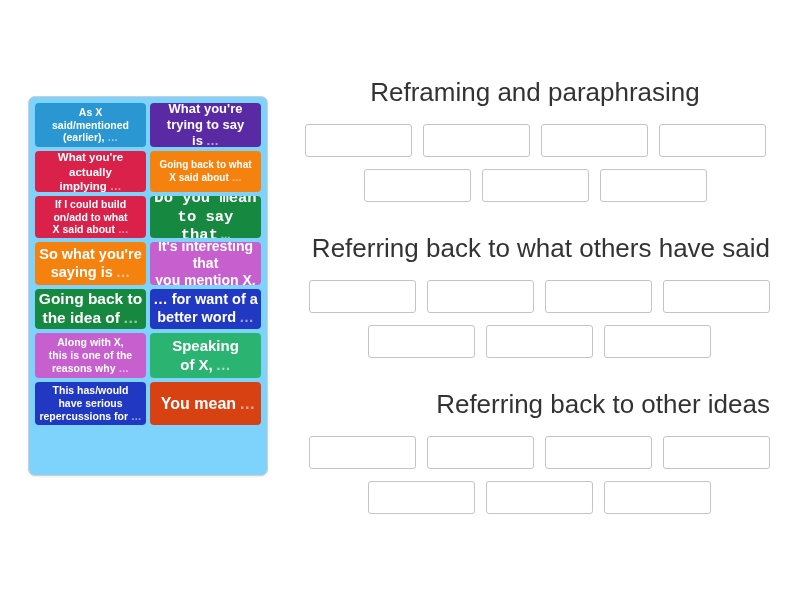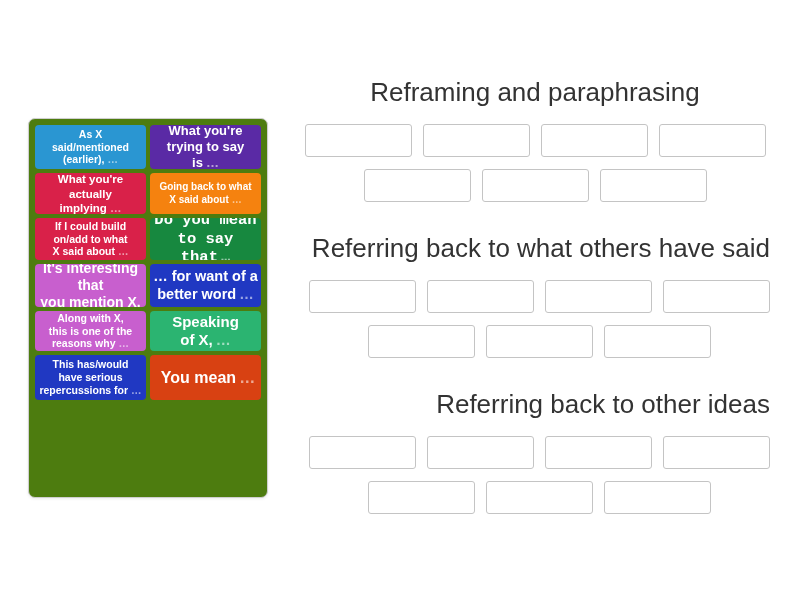--- a/index.html
+++ b/index.html
@@ -4,23 +4,23 @@
 <style>
   html, body { margin: 0; padding: 0; background: #ffffff; }
   body {
     width: 800px; height: 600px; position: relative; overflow: hidden;
     font-family: "Liberation Sans", sans-serif;
   }
   .stage { position: absolute; inset: 0; }
 
   
   .card-tray {
-    position: absolute; left: 28px; top: 118px;
+    position: absolute; left: 28px; top: 96px;
     width: 240px; height: 380px; box-sizing: border-box;
-    background: #4d7c0f; border: 1px solid #cfcfcf; border-radius: 7px;
+    background: #7dd3fc; border: 1px solid #cfcfcf; border-radius: 7px;
     padding: 6px; box-shadow: 0 1px 3px rgba(0,0,0,0.08);
   }
   .card-tray-grid {
     display: grid; height: 100%; box-sizing: border-box;
     grid-template-columns: 1fr 1fr;
     grid-template-rows: 44px 41px 42px 43px 40px 45px 43px 40px;
     gap: 4px;
   }
   .card {
     border-radius: 4px; color: #ffffff; font-weight: 700;
@@ -75,23 +75,31 @@
   </div>
         <div class="card" style="background: rgb(217, 33, 73); font-size: 10.5px;">
     <div class="card-inner"><span class="card-text">If I could build
 on/add to what
 X said about</span><span class="card-suffix">…</span></div>
   </div>
         <div class="card" style="background: rgb(23, 136, 63); font-size: 15.5px; font-family: Liberation Mono, monospace;">
     <div class="card-inner"><span class="card-text">Do you mean
 to say that</span><span class="card-suffix">…</span></div>
   </div>
+        <div class="card" style="background: rgb(245, 130, 15); font-size: 14.5px;">
+    <div class="card-inner"><span class="card-text">So what you're
+saying is</span><span class="card-suffix">…</span></div>
+  </div>
         <div class="card" style="background: rgb(200, 95, 206); font-size: 14px;">
     <div class="card-inner"><span class="card-text">It's interesting that
 you mention X.</span></div>
+  </div>
+        <div class="card" style="background: rgb(23, 136, 63); font-size: 15.5px;">
+    <div class="card-inner"><span class="card-text">Going back to
+the idea of</span><span class="card-suffix">…</span></div>
   </div>
         <div class="card" style="background: rgb(32, 56, 194); font-size: 14.5px;">
     <div class="card-inner"><span class="card-text">… for want of a
 better word</span><span class="card-suffix">…</span></div>
   </div>
         <div class="card" style="background: rgb(200, 95, 206); font-size: 10.5px;">
     <div class="card-inner"><span class="card-text">Along with X,
 this is one of the
 reasons why</span><span class="card-suffix">…</span></div>
   </div>

